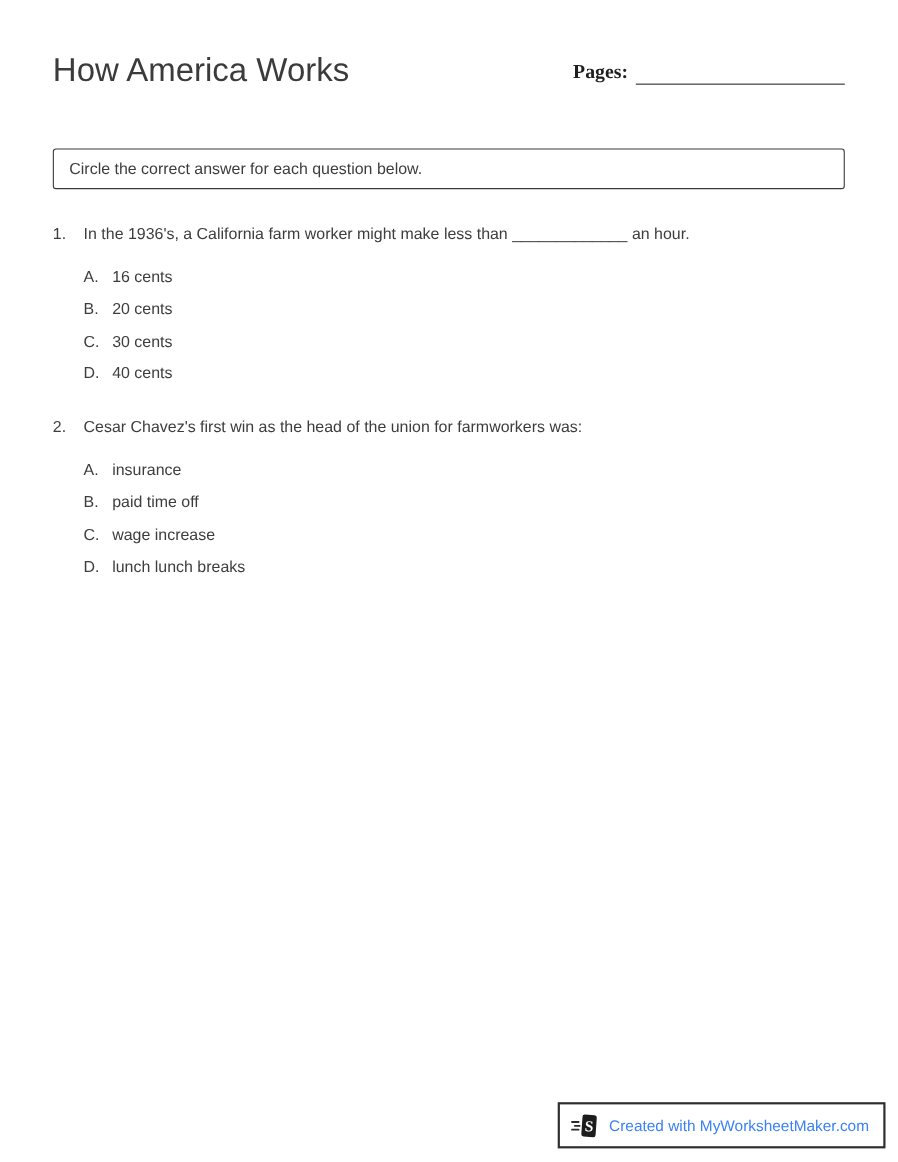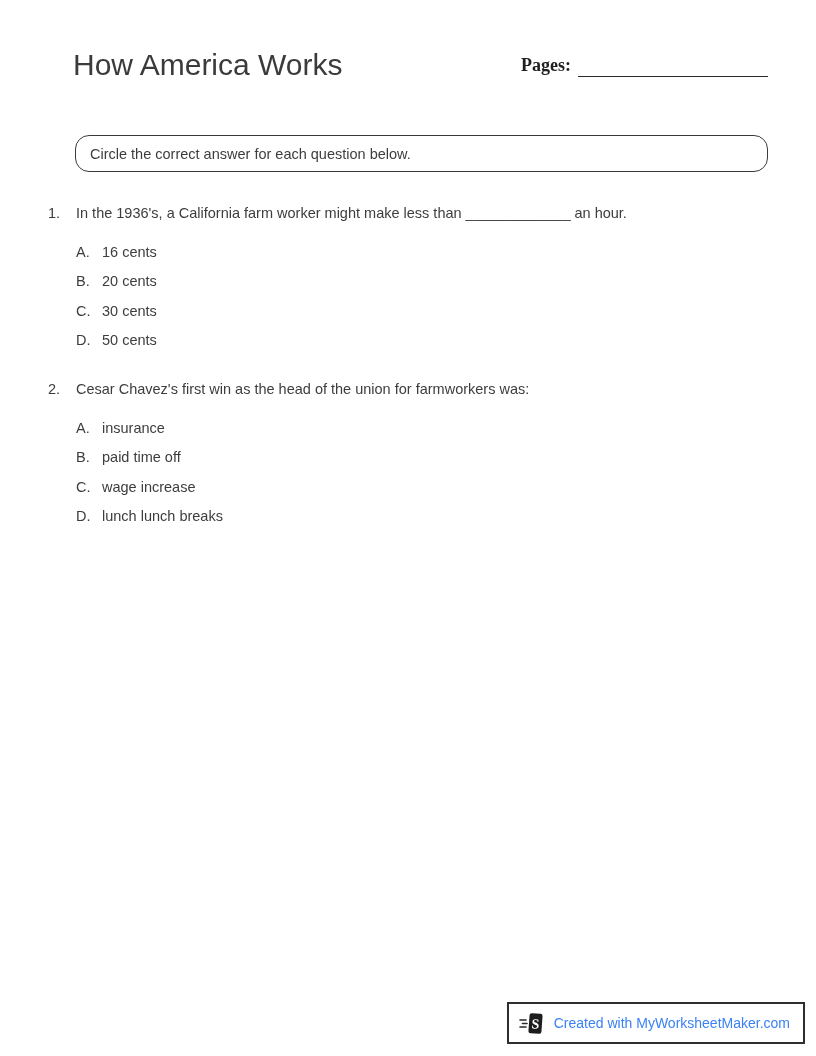--- a/index.html
+++ b/index.html
@@ -12,21 +12,21 @@
     font-family: "Liberation Sans", sans-serif;
     color: #3d3d3d;
     overflow: hidden;
   }
 
   
   .header {
     display: flex;
     justify-content: space-between;
     align-items: flex-start;
-    padding: 46px 48px 0 73px;
+    padding: 46px 48px 0 48px;
   }
   .title {
     margin: 0;
     font-size: 30px;
     line-height: 38px;
     font-weight: 400;
     color: #3b3b3b;
   }
   .pages-field {
     display: flex;
@@ -41,24 +41,24 @@
   .pages-line {
     display: inline-block;
     width: 190px;
     height: 21px;
     border-bottom: 1.5px solid #2b2b2b;
     margin-left: 7px;
   }
 
   
   .instruction-box {
-    margin: 51px 48px 0 75px;
+    margin: 51px 48px 0 48px;
     height: 37px;
     border: 1.5px solid #3a3a3a;
-    border-radius: 14px;
+    border-radius: 3px;
     display: flex;
     align-items: center;
     padding: 0 14px;
     font-size: 14.5px;
     color: #3d3d3d;
   }
 
   
   .question { margin: 0 48px; }
   .question.first { margin-top: 32px; }
@@ -131,21 +131,21 @@
       <div class="option">
         <span class="opt-letter">B.</span>
         <span class="opt-text">20 cents</span>
       </div>
       <div class="option">
         <span class="opt-letter">C.</span>
         <span class="opt-text">30 cents</span>
       </div>
       <div class="option">
         <span class="opt-letter">D.</span>
-        <span class="opt-text">50 cents</span>
+        <span class="opt-text">40 cents</span>
       </div>
     </div>
   </section>
 
   <section class="question second">
     <div class="q-line">
       <span class="q-num">2.</span>
       <span class="q-text">Cesar Chavez's first win as the head of the union for farmworkers was:</span>
     </div>
     <div class="options">

